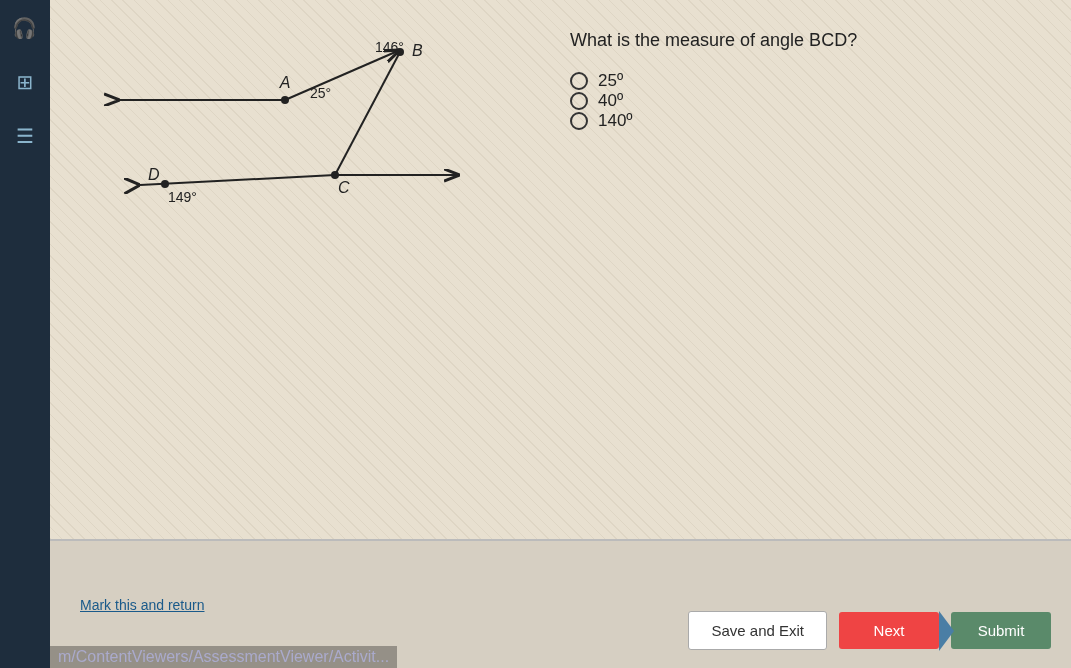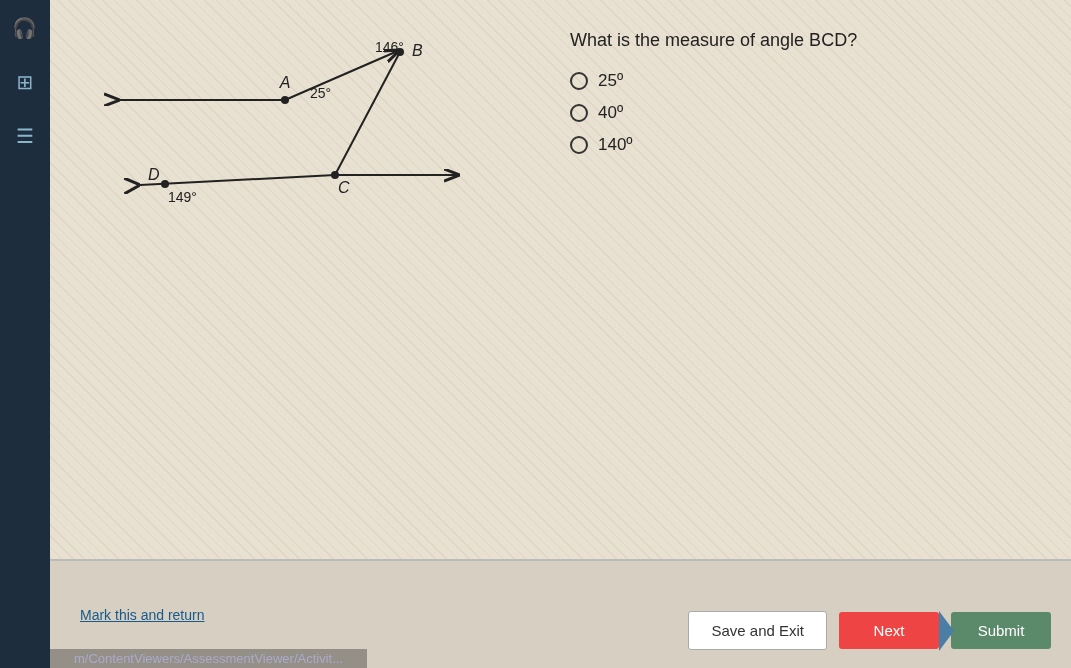--- a/index.html
+++ b/index.html
@@ -89,21 +89,21 @@
     .question-text {
       font-size: 18px;
       color: #222;
       margin-bottom: 20px;
       font-weight: 500;
     }
 
     .answer-options {
       display: flex;
       flex-direction: column;
-      gap: 12px;
+      gap: 0;
     }
 
     .answer-option {
       display: flex;
       align-items: center;
       gap: 10px;
       cursor: pointer;
     }
 
     .radio-circle {
@@ -115,21 +115,21 @@
       flex-shrink: 0;
     }
 
     .option-label {
       font-size: 17px;
       color: #222;
     }
 
     
     .bottom-bar {
-      height: 108px;
+      height: 128px;
       background: #d6cfc2;
       border-top: 1px solid #bbb;
       display: flex;
       align-items: center;
       padding: 0 30px;
       position: relative;
     }
 
     .mark-return-link {
       color: #1a5a8a;
@@ -199,23 +199,23 @@
       border-radius: 3px;
       min-width: 100px;
       text-align: center;
     }
 
     
     .url-bar {
       position: absolute;
       bottom: 0;
       left: 50px;
-      font-size: 13px;
+      font-size: 16px;
       color: #aac;
-      padding: 2px 24px;
+      padding: 2px 8px;
       background: rgba(0,0,0,0.3);
     }
   </style>
 </head>
 <body>
 
 <div class="sidebar">
   <div class="sidebar-icon">🎧</div>
   <div class="sidebar-icon">⊞</div>
   <div class="sidebar-icon">☰</div>

